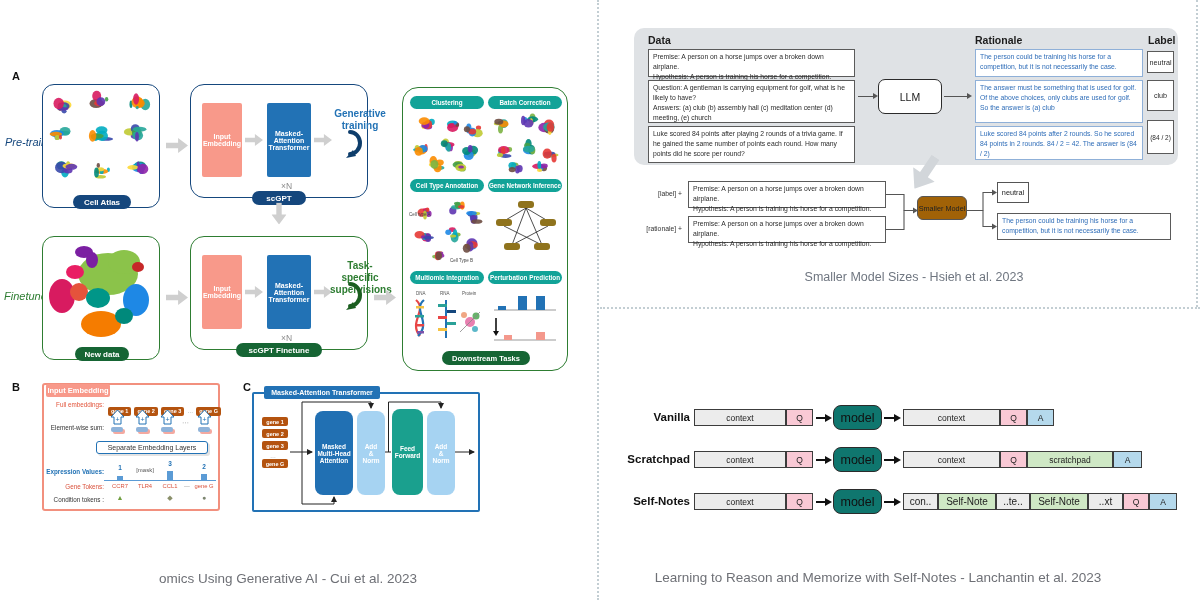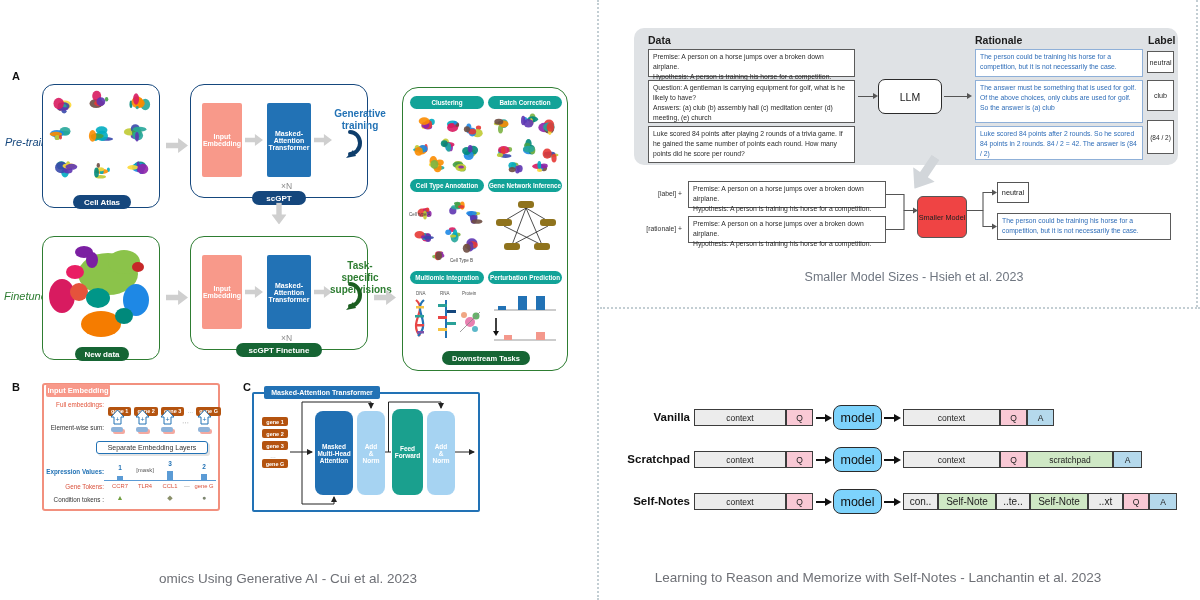--- a/index.html
+++ b/index.html
@@ -61,21 +61,21 @@
   .lbox{position:absolute;box-sizing:border-box;background:#fff;border:1.2px solid #5a5a5a;
         font-size:7.2px;display:flex;align-items:center;justify-content:center;color:#2b2b2b;}
   .prefix{position:absolute;font-size:6.8px;text-align:right;color:#333;}
 
   
   .sn-label{position:absolute;font-weight:bold;font-size:11.5px;color:#111;text-align:right;width:80px;}
   .tok{position:absolute;box-sizing:border-box;border:1.2px solid #3c3c3c;height:17px;
        display:flex;align-items:center;justify-content:center;font-size:8.5px;color:#222;}
   .tok.sm{font-size:10px;}
   .t-gray{background:#ececec;} .t-pink{background:#f9c9d5;} .t-blue{background:#b5d9ec;} .t-green{background:#cfe8c5;}
-  .model{position:absolute;box-sizing:border-box;background:#7dd3fc;border:1.6px solid #2b2b2b;
+  .model{position:absolute;box-sizing:border-box;background:#0f766e;border:1.6px solid #2b2b2b;
          border-radius:8px;display:flex;align-items:center;justify-content:center;
          font-size:12.5px;color:#111;}
 
   .caption{position:absolute;text-align:center;color:#6e7076;font-size:13.5px;line-height:1.22;}
 </style>
 </head>
 <body>
 
 <div id="canvas">
 
@@ -543,21 +543,21 @@
 
   <svg class="abs" width="300" height="72" style="left:880px;top:174px;">
     <polyline points="6,20.5 24,20.5 24,36.5 33,36.5" fill="none" stroke="#555" stroke-width="1.1"></polyline>
     <polygon points="33,33.5 38,36.5 33,39.5" fill="#555"></polygon>
     <polyline points="6,55.5 24,55.5 24,36.5" fill="none" stroke="#555" stroke-width="1.1"></polyline>
     <polyline points="87,36.5 103,36.5 103,18.5 112,18.5" fill="none" stroke="#555" stroke-width="1.1"></polyline>
     <polygon points="112,15.5 117,18.5 112,21.5" fill="#555"></polygon>
     <polyline points="103,36.5 103,52.5 112,52.5" fill="none" stroke="#555" stroke-width="1.1"></polyline>
     <polygon points="112,49.5 117,52.5 112,55.5" fill="#555"></polygon>
   </svg>
-  <div class="bx ctr" style="left:917px;top:196px;width:50px;height:42px;background:#ef4444;border:1.1px solid #555;border-radius:6px;font-size:7.3px;">Smaller Model</div>
+  <div class="bx ctr" style="left:917px;top:196px;width:50px;height:24px;background:#a16207;border:1.1px solid #555;border-radius:6px;font-size:7.3px;">Smaller Model</div>
   <div class="bx ctr" style="left:997px;top:182px;width:32px;height:21px;background:#fff;border:1.1px solid #555;font-size:7.3px;">neutral</div>
   <div class="dbox" style="left:997px;top:213px;width:174px;height:27px;border-width:1.1px;color:#2f6db8;">The person could be training his horse for a competition, but it is not necessarily the case.</div>
 
   <div class="caption" style="left:634px;top:270px;width:560px;font-size:12.5px;color:#6f7680;">
     <div>Smaller Model Sizes - Hsieh et al. 2023</div>
   </div>
 
   <div class="sn-label" style="left:610px;top:411px;">Vanilla</div>
   <div class="tok t-gray" style="left:694px;top:409px;width:92px;">context</div>
   <div class="tok t-pink" style="left:786px;top:409px;width:27px;">Q</div>

